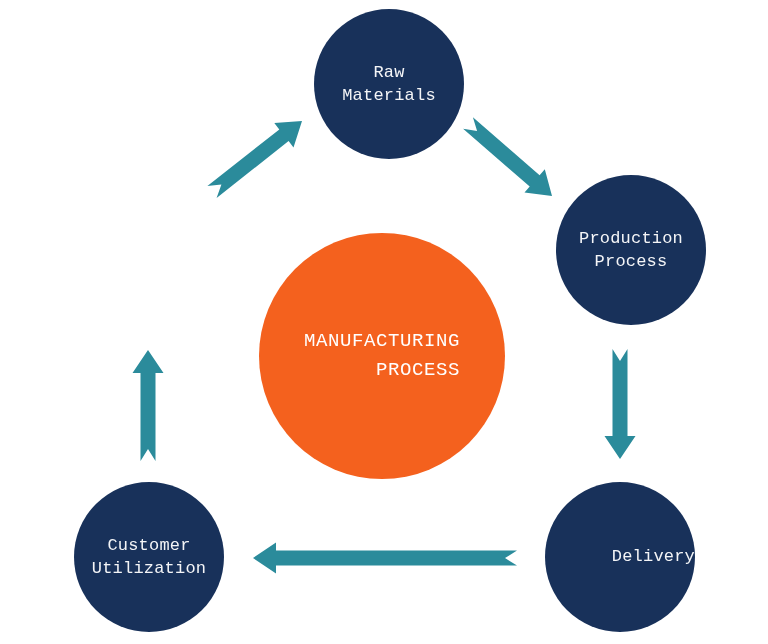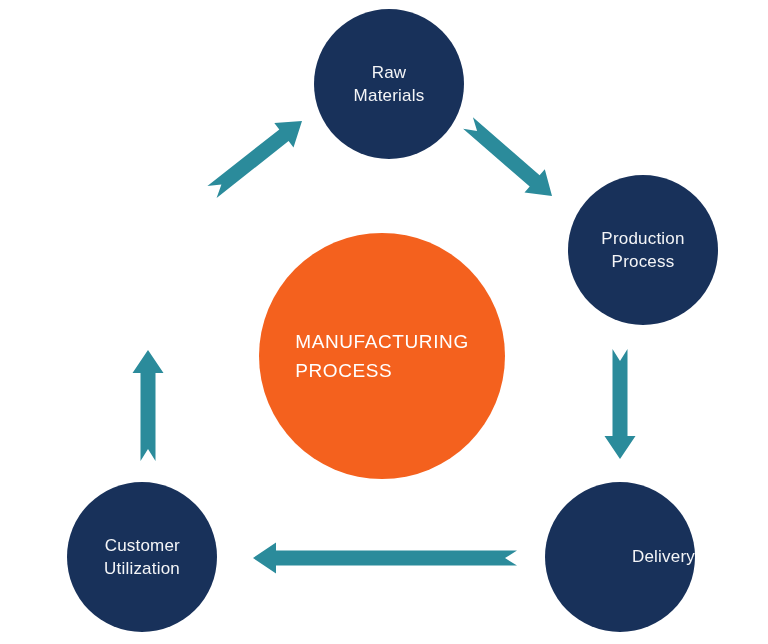--- a/index.html
+++ b/index.html
@@ -10,21 +10,21 @@
     --bg: #ffffff;
   }
   * { box-sizing: border-box; }
   html, body { margin: 0; padding: 0; background: var(--bg); }
   .canvas {
     position: relative;
     width: 768px;
     height: 644px;
     background: var(--bg);
     overflow: hidden;
-    font-family: Liberation Sans, sans-serif;
+    font-family: Liberation Mono, monospace;
   }
   .arrow-layer {
     position: absolute;
     left: 0; top: 0;
     width: 768px; height: 644px;
     pointer-events: none;
   }
   .node {
     position: absolute;
     width: 150px;
@@ -47,21 +47,21 @@
     position: absolute;
     left: 259px;
     top: 233px;
     width: 246px;
     height: 246px;
     border-radius: 50%;
     background: var(--orange);
     display: flex;
     align-items: center;
     justify-content: center;
-    text-align: left;
+    text-align: right;
   }
   .center-circle .label {
     color: #ffffff;
     font-size: 19px;
     line-height: 1.55;
     letter-spacing: 0.6px;
     white-space: pre-line;
   }
 </style>
 </head>
@@ -75,30 +75,30 @@
       <polygon points="612.5,349 612.5,436 604.5,436 620,459 635.5,436 627.5,436 627.5,349 620,361" fill="#2b8b9b"></polygon>
       <polygon points="517,550.5 276,550.5 276,542.5 253,558 276,573.5 276,565.5 517,565.5 505,558" fill="#2b8b9b"></polygon>
       <polygon points="155.5,461 155.5,373 163.5,373 148,350 132.5,373 140.5,373 140.5,461 148,449" fill="#2b8b9b"></polygon>
     </svg>
 
   <div class="node" style="left:314px; top:9px;">
     <span class="label">Raw
 Materials</span>
   </div>
 
-  <div class="node" style="left:568px; top:175px;">
+  <div class="node" style="left:556px; top:175px;">
     <span class="label">Production
 Process</span>
   </div>
 
   <div class="node" style="left:545px; top:482px;justify-content:flex-end;">
     <span class="label">Delivery</span>
   </div>
 
-  <div class="node" style="left:67px; top:482px;text-align:right;">
+  <div class="node" style="left:74px; top:482px;">
     <span class="label">Customer
 Utilization</span>
   </div>
 
 
   <div class="center-circle">
     <span class="label">MANUFACTURING
 PROCESS</span>
   </div>
 

